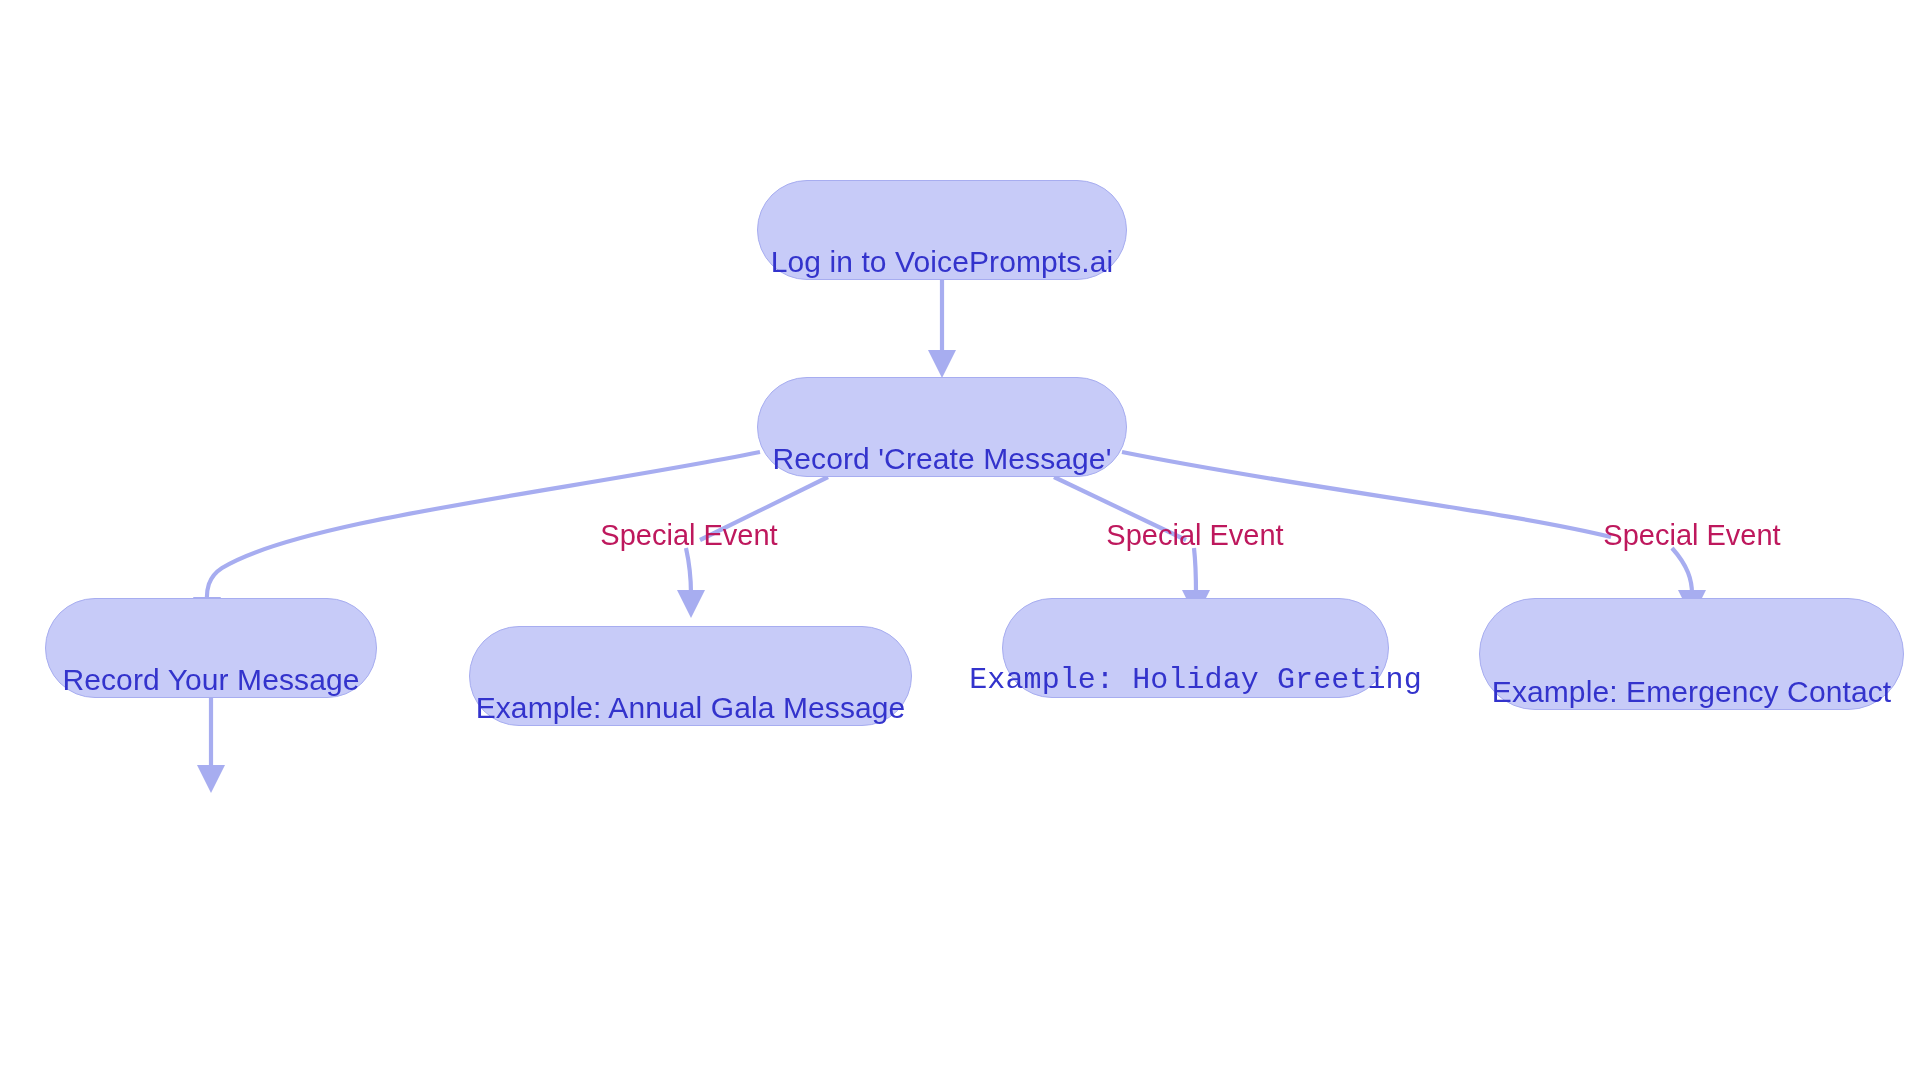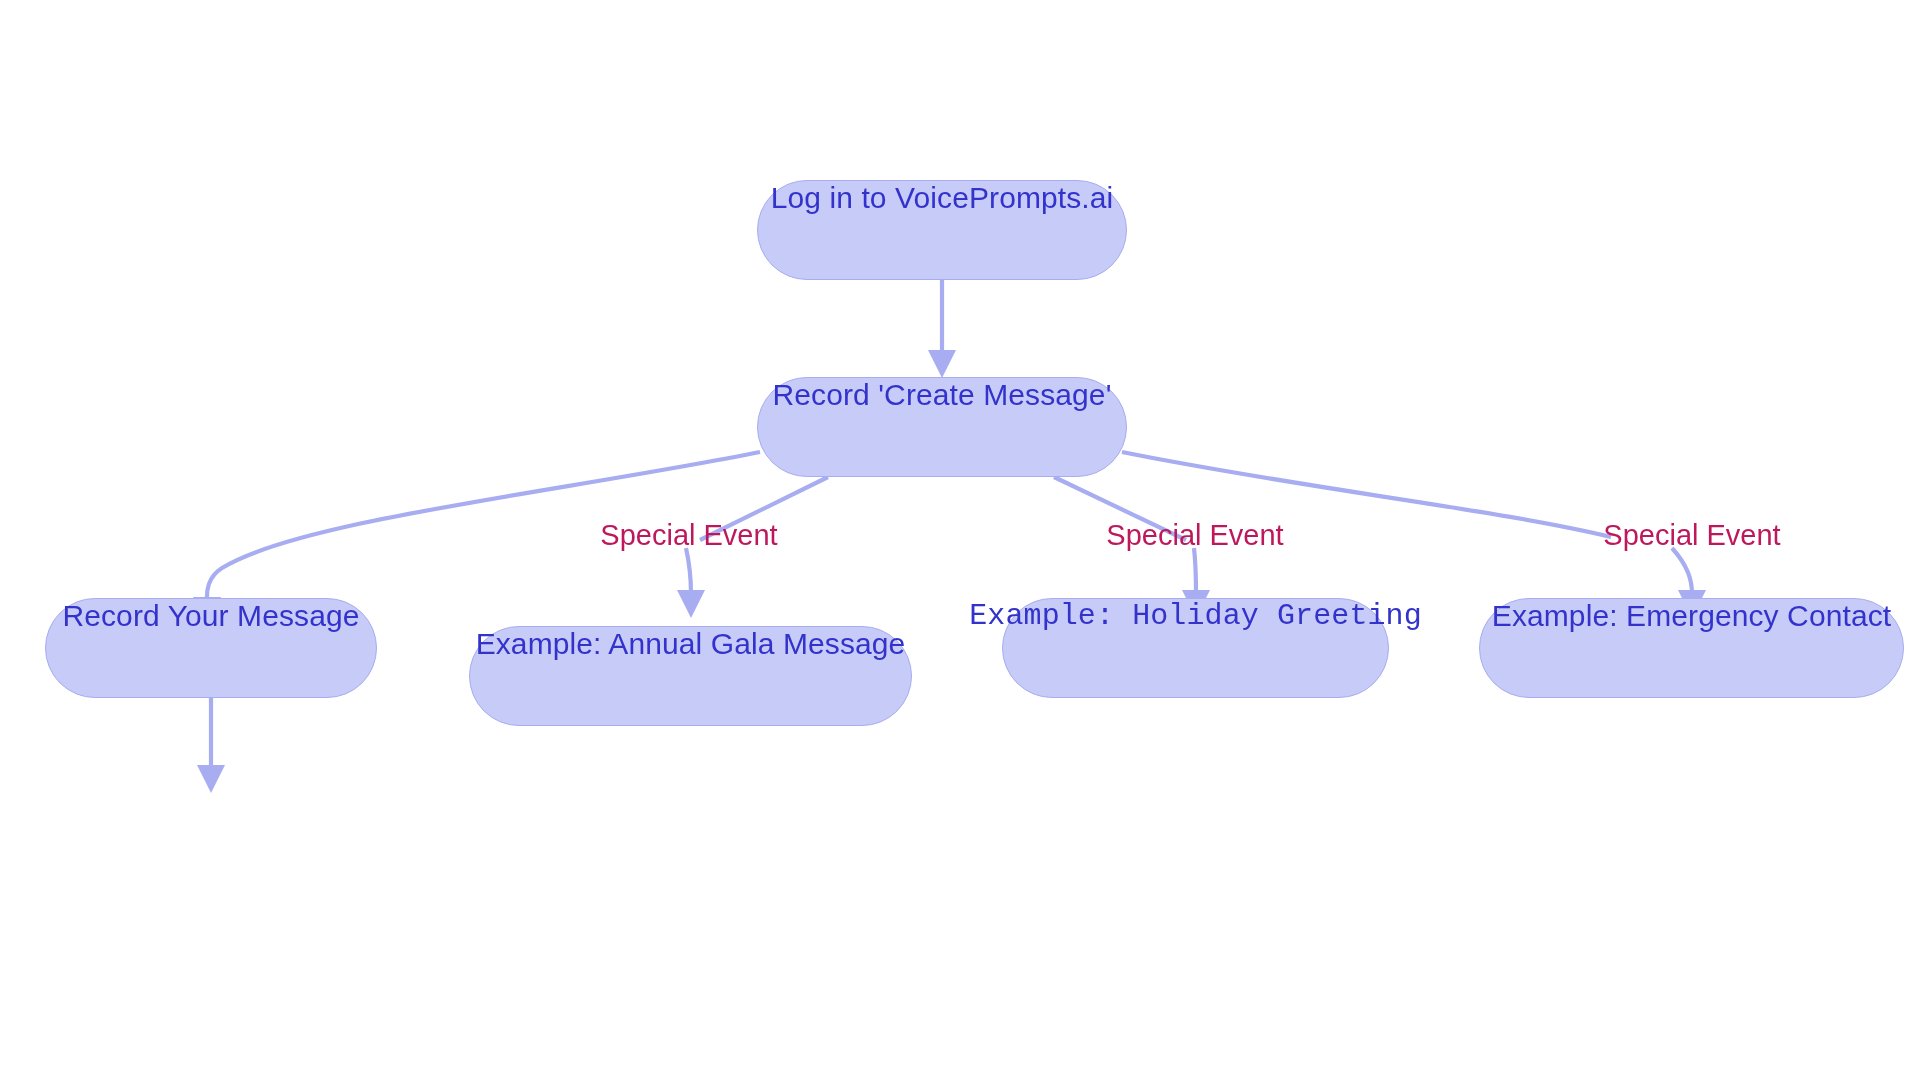--- a/index.html
+++ b/index.html
@@ -26,21 +26,21 @@
     left: 0;
     top: 0;
     width: 1920px;
     height: 1083px;
     pointer-events: none;
   }
   .node {
     position: absolute;
     box-sizing: border-box;
     display: flex;
-    align-items: flex-start;
+    align-items: flex-end;
     justify-content: center;
     background: #c7cbf8;
     border: 1.4px solid #a7adf0;
     border-radius: 60px;
     color: #3333cc;
     font-size: 30px;
     font-weight: 400;
     letter-spacing: 0.1px;
     line-height: 1.15;
     white-space: nowrap;
@@ -122,21 +122,21 @@
   </div>
 
   <div class="node" style="left:469px; top:598px; width:443px; height:100px;margin-top:28px;">
     <span>Example: Annual Gala Message</span>
   </div>
 
   <div class="node" style="left:1002px; top:598px; width:387px; height:100px;font-family:Liberation Mono, monospace;">
     <span>Example: Holiday Greeting</span>
   </div>
 
-  <div class="node" style="left:1479px; top:598px; width:425px; height:100px;">
+  <div class="node" style="left:1479px; top:598px; width:425px; height:112px;">
     <span>Example: Emergency Contact</span>
   </div>
 
 
   <div class="edge-label" style="left:689px; top:519px;">Special Event</div>
 
   <div class="edge-label" style="left:1195px; top:519px;">Special Event</div>
 
   <div class="edge-label" style="left:1692px; top:519px;">Special Event</div>
 

